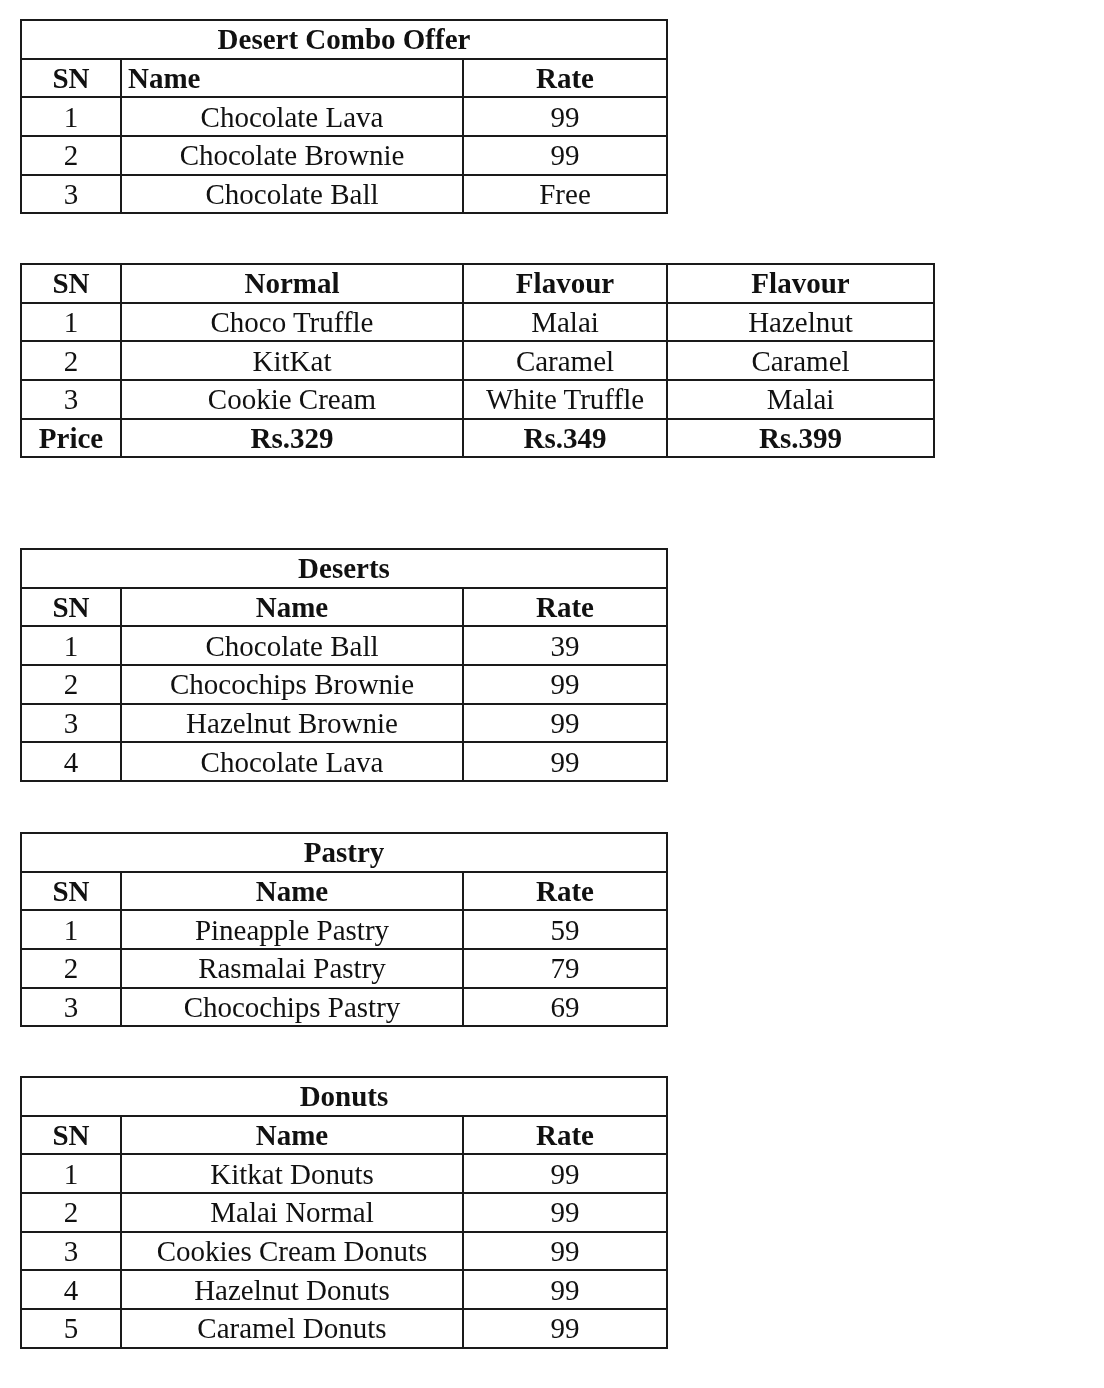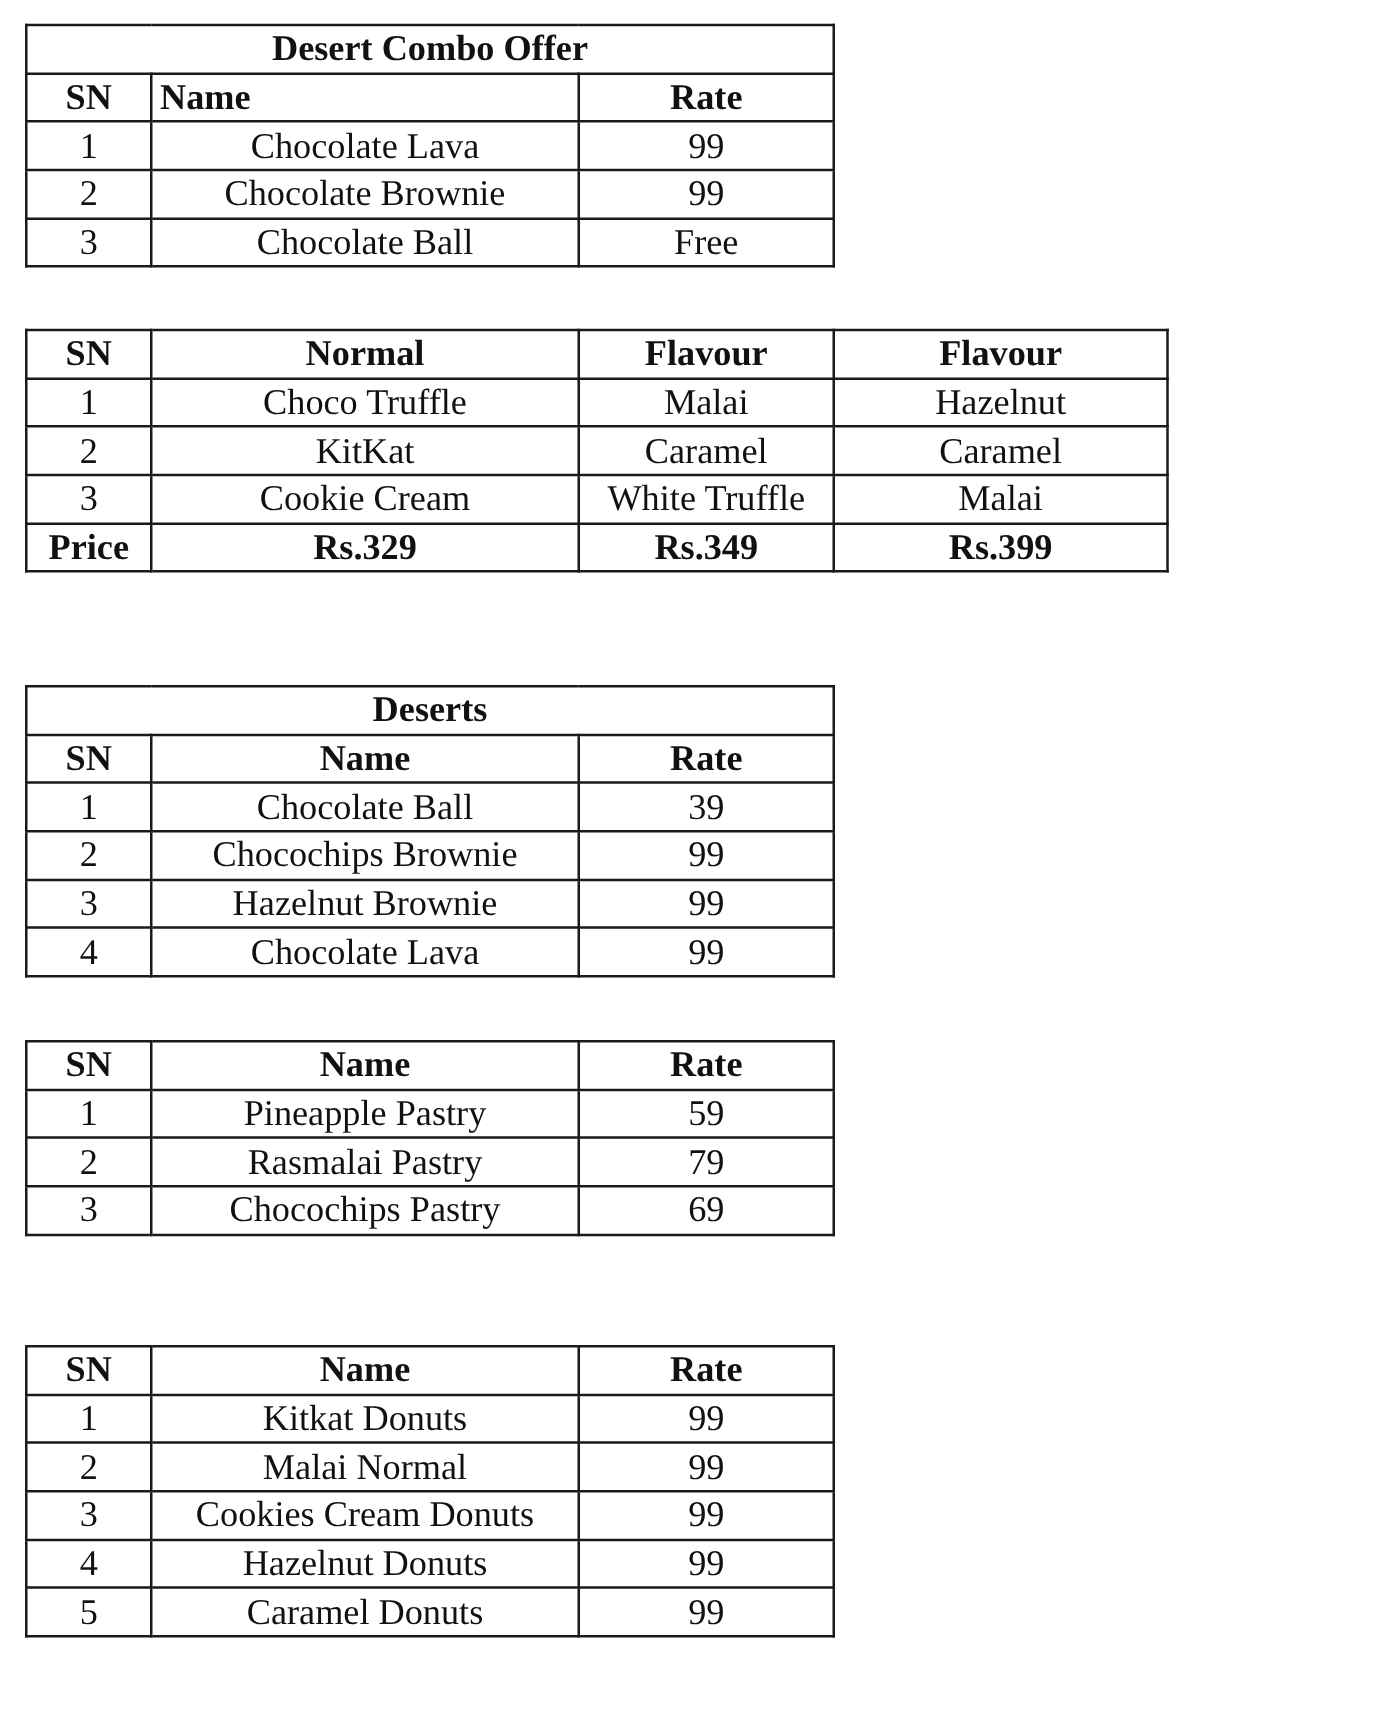--- a/index.html
+++ b/index.html
@@ -168,20 +168,23 @@
 </tbody>
   </table>
 
 <table class="menu" id="t-pastry">
   <colgroup>
       <col class="c-sn">
       <col class="c-name">
       <col class="c-rate">
     </colgroup>
   <tbody>
+      <tr>
+    <th colspan="3">Pastry</th>
+  </tr>
   <tr>
     <th>SN</th>
     <th>Name</th>
     <th>Rate</th>
   </tr>
   <tr>
     <td>1</td>
     <td>Pineapple Pastry</td>
     <td>59</td>
   </tr>
@@ -198,20 +201,23 @@
 </tbody>
   </table>
 
 <table class="menu" id="t-donuts">
   <colgroup>
       <col class="c-sn">
       <col class="c-name">
       <col class="c-rate">
     </colgroup>
   <tbody>
+      <tr>
+    <th colspan="3">Donuts</th>
+  </tr>
   <tr>
     <th>SN</th>
     <th>Name</th>
     <th>Rate</th>
   </tr>
   <tr>
     <td>1</td>
     <td>Kitkat Donuts</td>
     <td>99</td>
   </tr>

